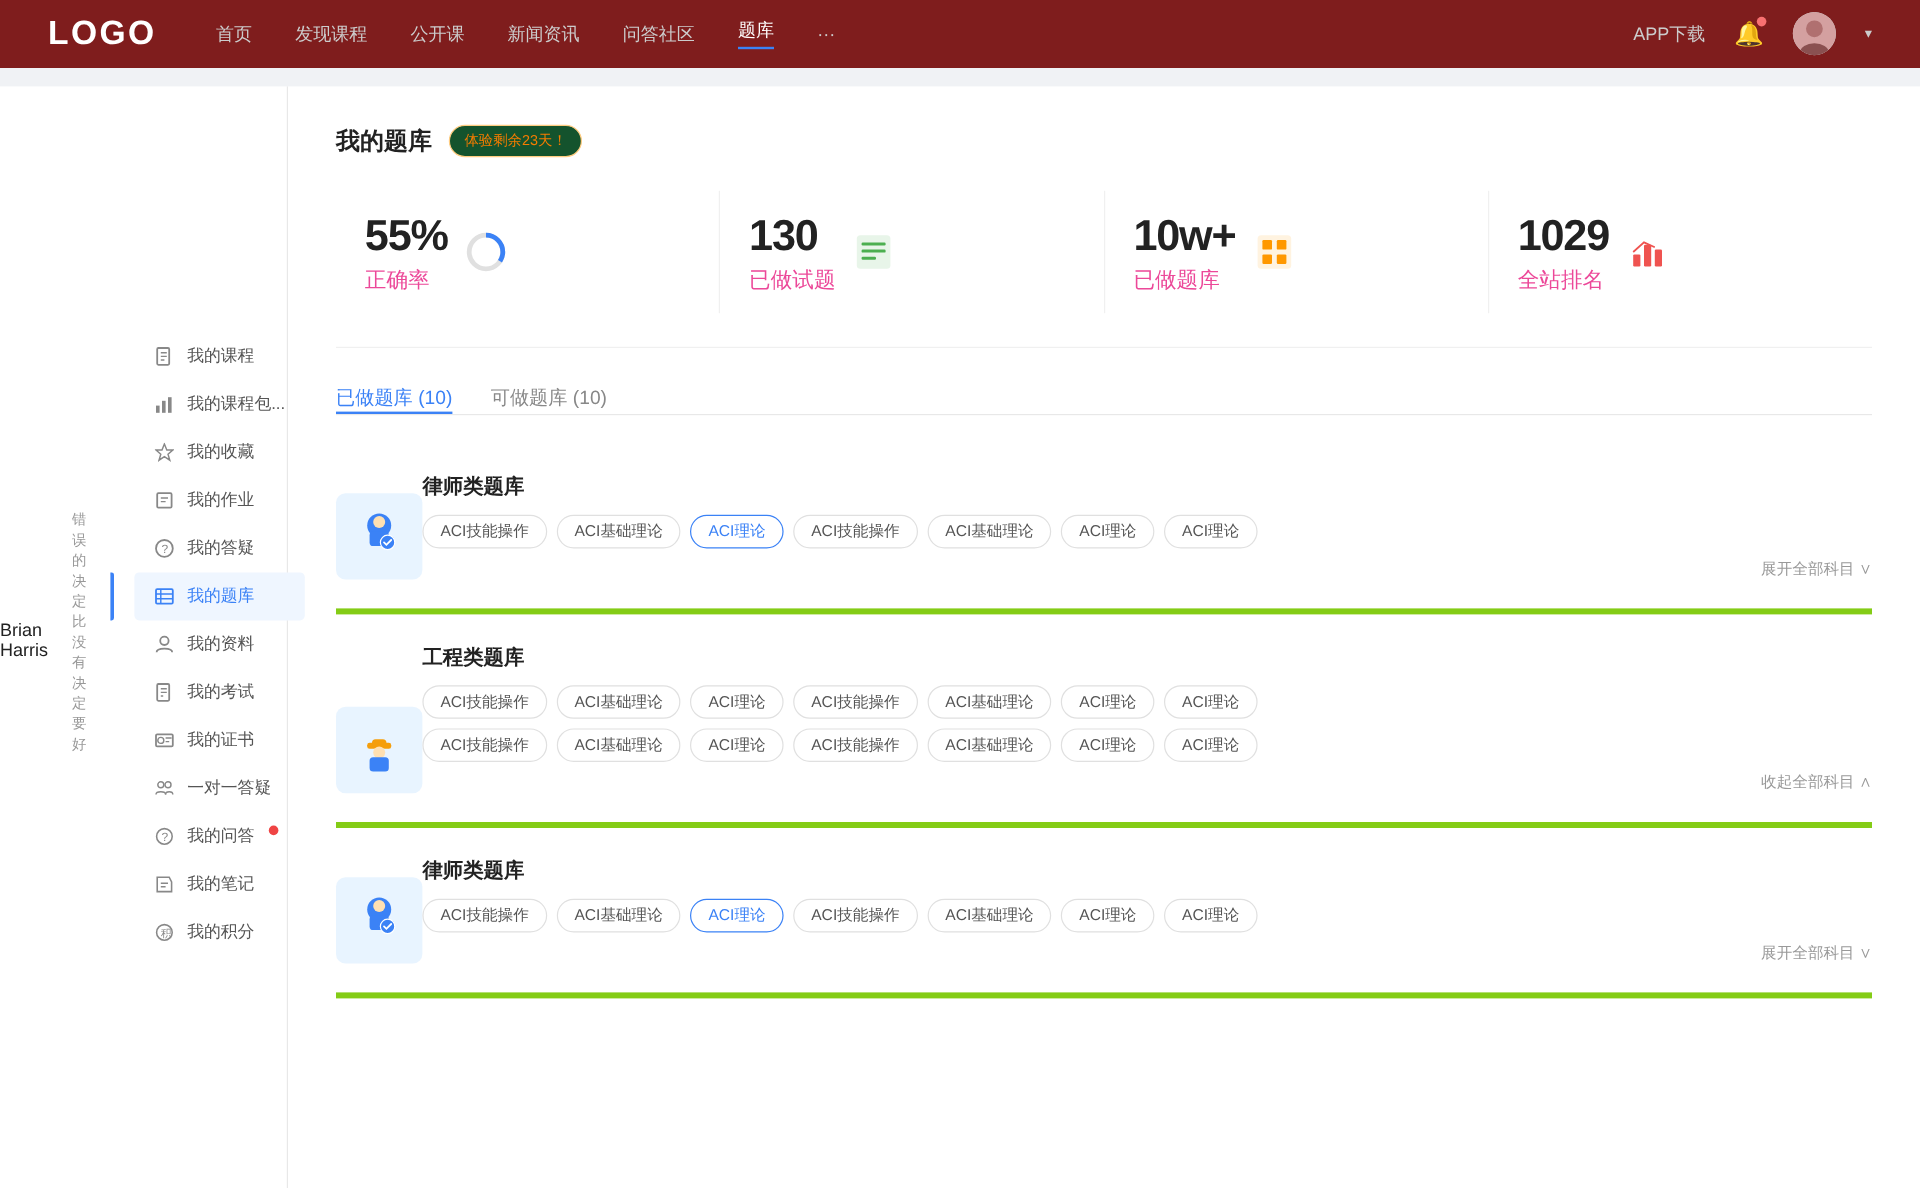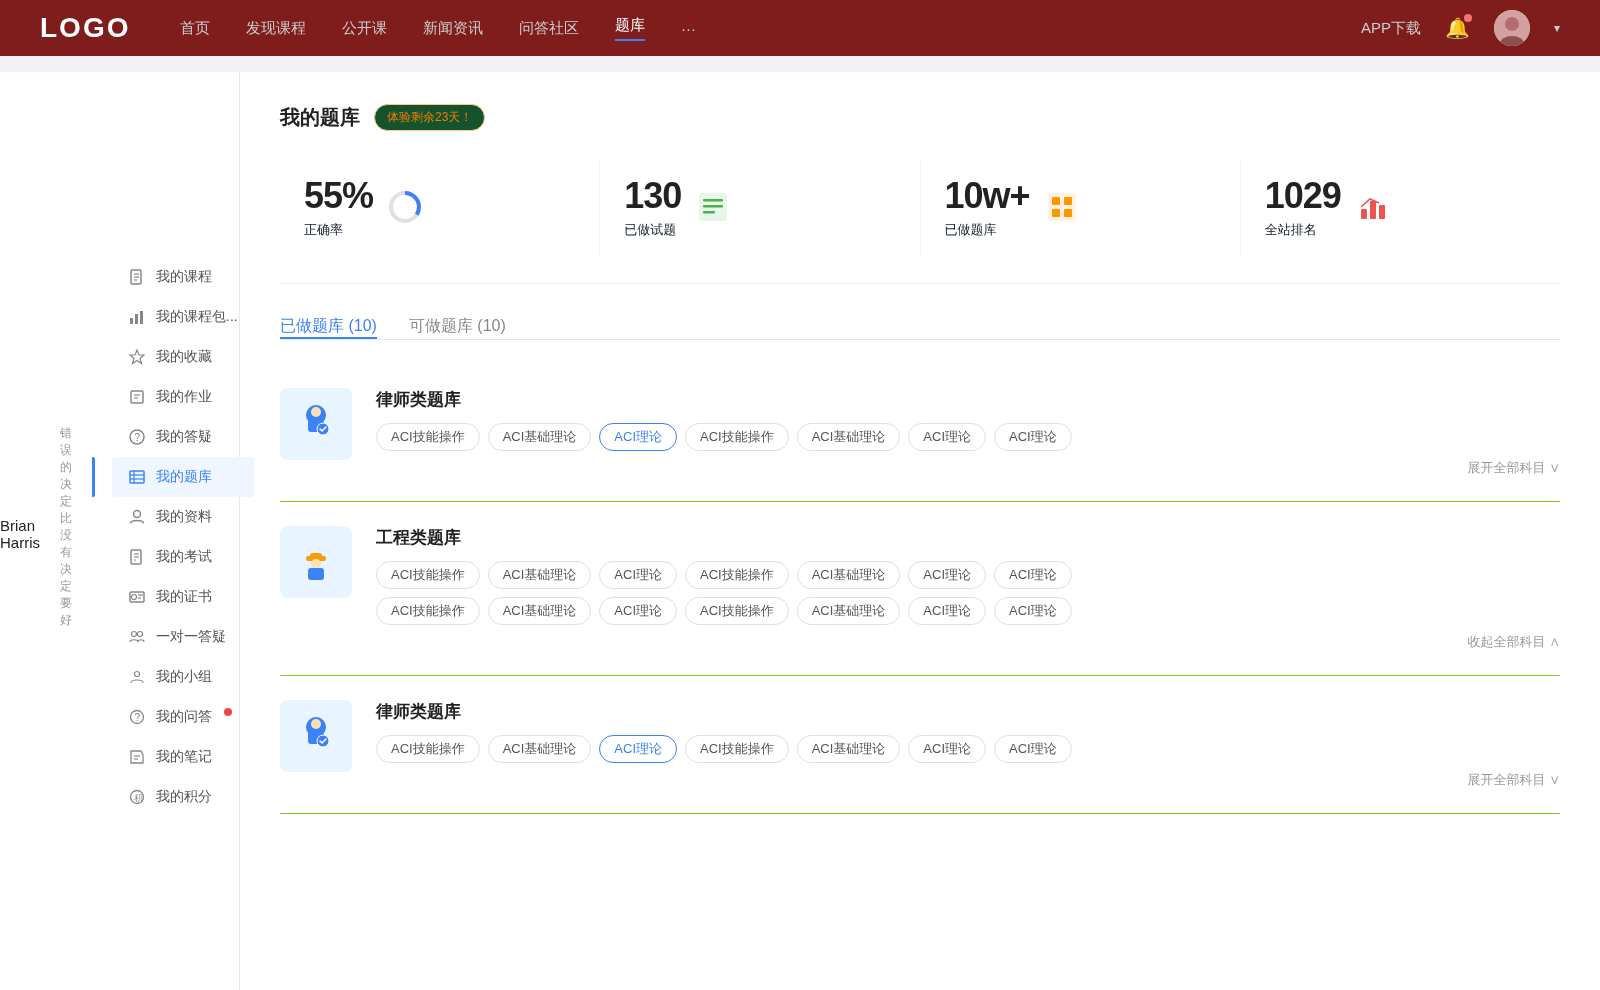--- a/index.html
+++ b/index.html
@@ -42,31 +42,31 @@
     .page-header { display: flex; align-items: center; gap: 14px; margin-bottom: 28px; }
     .page-title { font-size: 20px; font-weight: 600; color: #222; }
     .trial-badge { background: #14532d; color: #f57c00; font-size: 12px; padding: 4px 12px; border-radius: 20px; border: 1px solid #ffcc80; }
 
     
     .stats-row { display: flex; gap: 0; margin-bottom: 32px; border-bottom: 1px solid #f0f0f0; padding-bottom: 28px; }
     .stat-item { flex: 1; display: flex; align-items: center; gap: 14px; padding: 16px 24px; border-right: 1px solid #f0f0f0; }
     .stat-item:last-child { border-right: none; }
     .stat-text { }
     .stat-value { font-size: 36px; font-weight: 700; color: #222; letter-spacing: -1px; }
-    .stat-label { font-size: 13px; color: #0f172a; margin-top: 4px; }
+    .stat-label { font-size: 18px; color: #ec4899; margin-top: 4px; }
     .stat-icon { width: 36px; height: 36px; display: flex; align-items: center; justify-content: center; }
 
     
     .tabs-row { display: flex; gap: 32px; margin-bottom: 24px; border-bottom: 1px solid #e8e8e8; }
     .tab { font-size: 16px; color: #888; cursor: pointer; }
     .tab.active { color: #3b82f6; border-bottom: 2px solid #3b82f6; font-weight: 500; }
 
     
     .qbank-list { display: flex; flex-direction: column; gap: 0; }
-    .qbank-item { display: flex; align-items: flex-start; gap: 24px; padding: 24px 0; border-bottom: 1px solid #84cc16; }
+    .qbank-item { display: flex; align-items: flex-end; padding: 24px 0; border-bottom: 5px solid #84cc16; }
     .qbank-icon { width: 72px; height: 72px; background: #e8f4ff; border-radius: 8px; display: flex; align-items: center; justify-content: center; flex-shrink: 0; }
     .qbank-body { flex: 1; min-width: 0; }
     .qbank-title { font-size: 17px; font-weight: 600; color: #222; margin-bottom: 12px; }
     .qbank-tags { display: flex; flex-wrap: wrap; gap: 8px; }
     .qbank-tag { font-size: 13px; color: #555; padding: 4px 14px; border: 1px solid #e0e0e0; border-radius: 20px; background: #fff; cursor: pointer; white-space: nowrap; }
     .qbank-tag.active { color: #3b82f6; border-color: #3b82f6; background: #fff; }
     .qbank-tags-row2 { display: flex; flex-wrap: wrap; gap: 8px; margin-top: 8px; }
     .expand-link { font-size: 13px; color: #999; cursor: pointer; margin-top: 8px; text-align: right; display: block; }
   </style>
 </head>
@@ -232,29 +232,20 @@
           <svg width="16" height="16" viewBox="0 0 16 16" fill="none">
             <circle cx="5" cy="5" r="2.5" stroke="#888" stroke-width="1.2" fill="none"></circle>
             <circle cx="11" cy="5" r="2.5" stroke="#888" stroke-width="1.2" fill="none"></circle>
             <path d="M1 13 C1 10 9 10 9 13" stroke="#888" stroke-width="1.2" fill="none"></path>
             <path d="M9 13 C9 10 15 10 15 13" stroke="#888" stroke-width="1.2" fill="none"></path>
           </svg>
         </span>
         <span>一对一答疑</span>
       </div>
 
-      <div class="sidebar-item">
-        <span class="sidebar-icon">
-          <svg width="16" height="16" viewBox="0 0 16 16" fill="none">
-            <circle cx="8" cy="5" r="2.5" stroke="#888" stroke-width="1.2" fill="none"></circle>
-            <path d="M2 14 C2 10 14 10 14 14" stroke="#888" stroke-width="1.2" fill="none"></path>
-          </svg>
-        </span>
-        <span>我的小组</span>
-      </div>
 
       <div class="sidebar-item">
         <span class="sidebar-icon">
           <svg width="16" height="16" viewBox="0 0 16 16" fill="none">
             <circle cx="8" cy="8" r="6.5" stroke="#888" stroke-width="1.3" fill="none"></circle>
             <text x="5.5" y="12" font-size="10" fill="#888">?</text>
           </svg>
         </span>
         <span>我的问答</span>
         <span class="sidebar-badge"></span>

